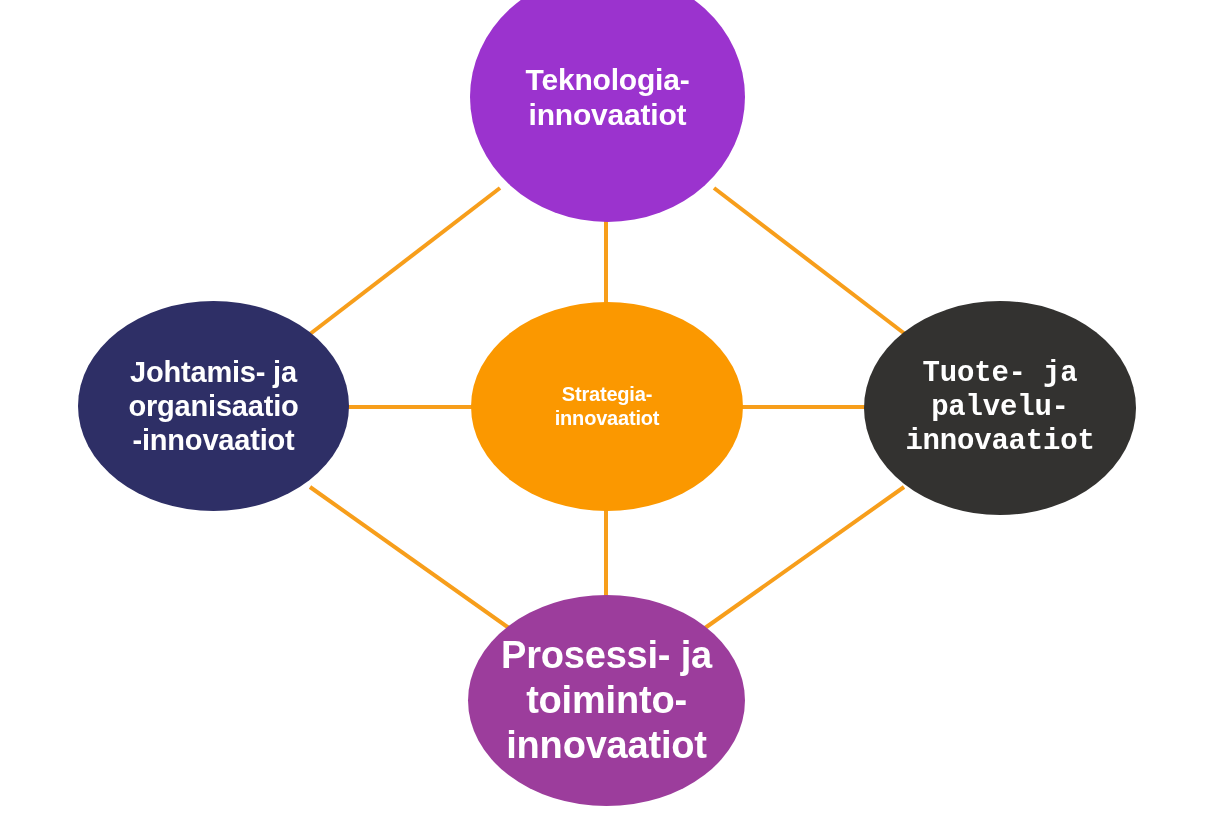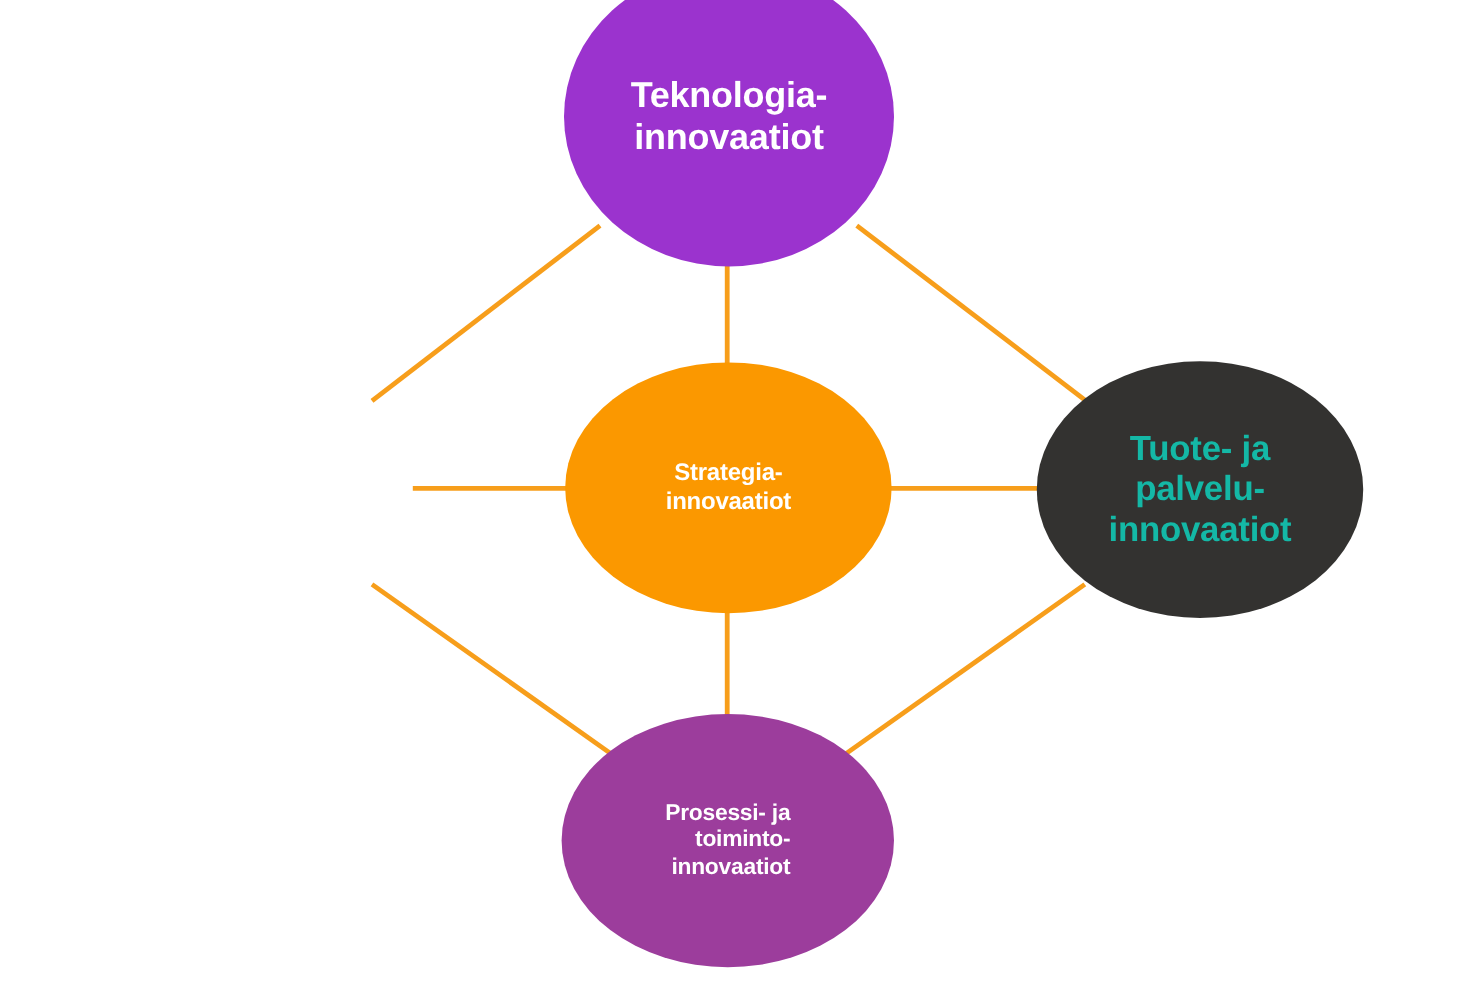--- a/index.html
+++ b/index.html
@@ -57,22 +57,21 @@
   #node-strategy {
     left: 471px;  top: 302px;  width: 272px; height: 209px;
     font-size: 20px;
   }
   #node-product {
     left: 864px;  top: 301px;  width: 272px; height: 214px;
     font-size: 29px;
   }
   #node-process {
     left: 468px;  top: 595px;  width: 277px; height: 211px;
-    font-size: 19px;
-    text-align: right;
+    font-size: 38px;
   }
 </style>
 </head>
 <body>
 
 <div id="diagram-root" style="background: rgb(255, 255, 255);">
 
   <svg id="connector-layer" viewBox="0 0 1222 819" width="1222" height="819" aria-hidden="true">
     <g fill="none" stroke="#F79E1B" stroke-width="4" stroke-linecap="butt">
 
@@ -92,27 +91,32 @@
 
       <line x1="705" y1="628" x2="904" y2="487" stroke="#F79E1B" stroke-width="4"></line>
     </g>
   </svg>
 
   <div class="node" id="node-technology" style="background: rgb(155, 51, 206); color: rgb(255, 255, 255);">
     <span class="node-label">Teknologia-
 innovaatiot</span>
   </div>
 
+  <div class="node" id="node-leadership" style="background: rgb(46, 47, 102); color: rgb(255, 255, 255);">
+    <span class="node-label">Johtamis- ja
+organisaatio
+-innovaatiot</span>
+  </div>
 
   <div class="node" id="node-strategy" style="background: rgb(251, 152, 0); color: rgb(255, 255, 255);">
     <span class="node-label">Strategia-
 innovaatiot</span>
   </div>
 
-  <div class="node" id="node-product" style="background: rgb(51, 50, 48); color: #14b8a6;">
+  <div class="node" id="node-product" style="background: rgb(51, 50, 48); color: #ffffff; font-family: Liberation Mono, monospace;">
     <span class="node-label">Tuote- ja
 palvelu-
 innovaatiot</span>
   </div>
 
   <div class="node" id="node-process" style="background: rgb(156, 61, 156); color: rgb(255, 255, 255);">
     <span class="node-label">Prosessi- ja
 toiminto-
 innovaatiot</span>
   </div>

